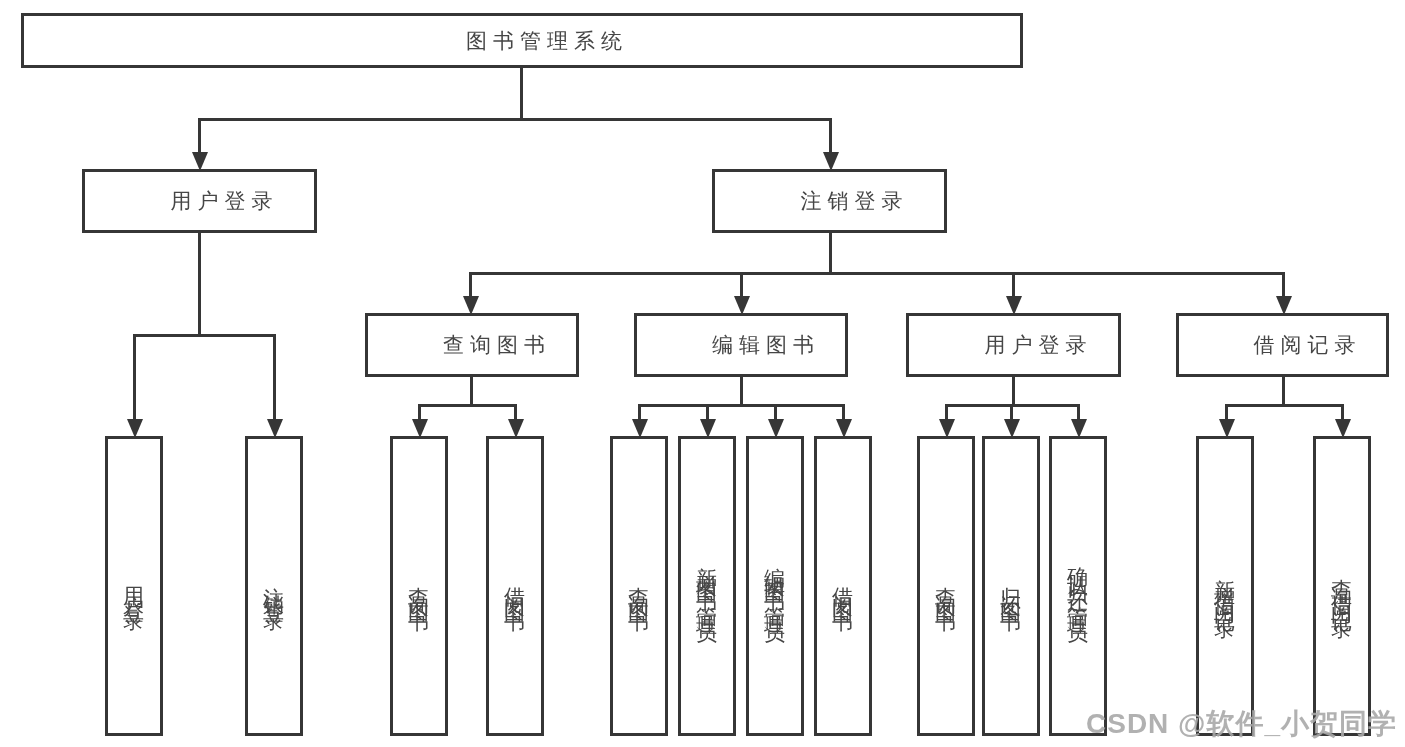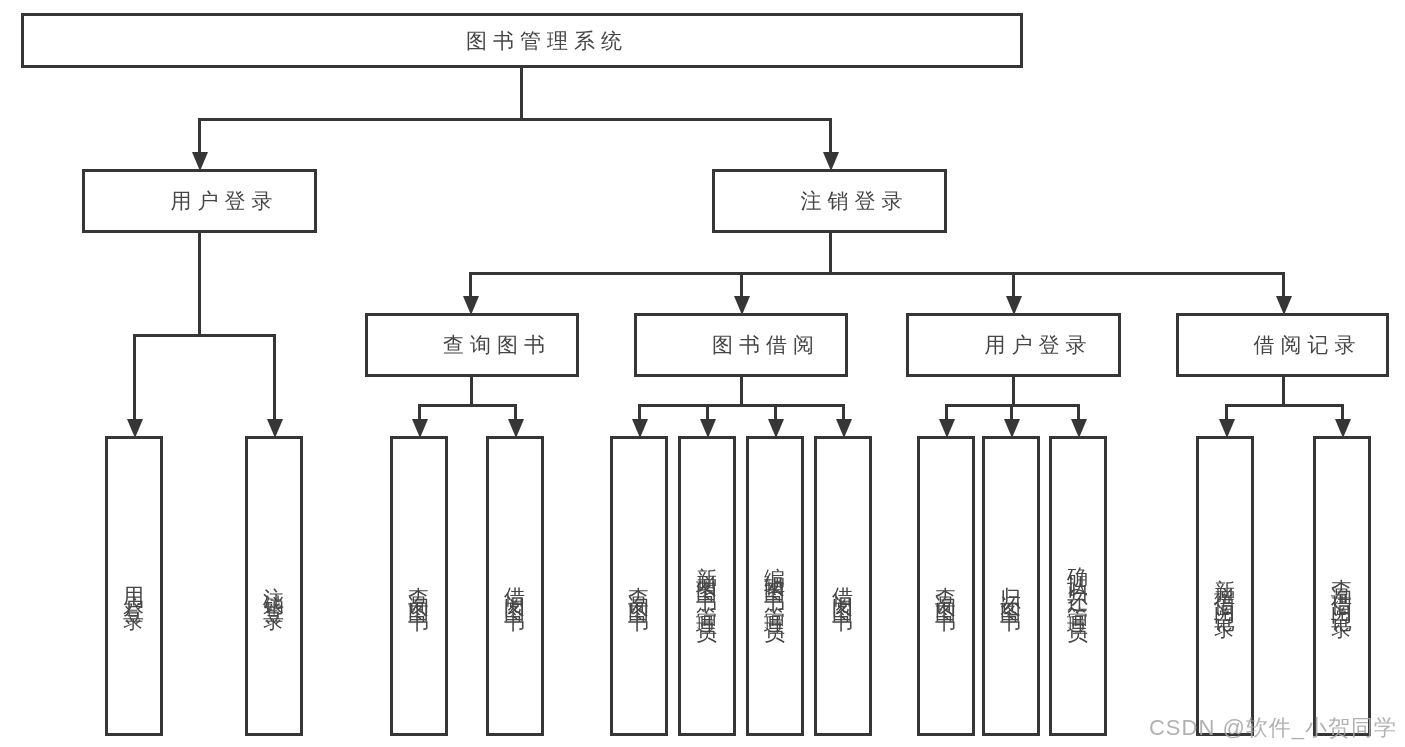--- a/index.html
+++ b/index.html
@@ -52,25 +52,26 @@
     position: absolute;
     width: 0; height: 0;
     border-left: 8px solid transparent;
     border-right: 8px solid transparent;
     border-top: 19px solid var(--line);
   }
   .watermark {
     position: absolute;
     right: 8px;
     bottom: 4px;
-    font-size: 22px;
+    font-size: 28px;
     color: rgba(168,168,168,0.9);
     letter-spacing: 1px;
     z-index: 5;
     white-space: nowrap;
+    font-weight: bold;
   }
 </style>
 </head>
 <body>
 
 <div id="canvas">
 
   <div class="box" style="left:21px; top:13px; width:1002px; height:55px;">图书管理系统</div>
 
   <div class="vl" style="left:520px; top:66px; height:54px;"></div>
@@ -95,21 +96,21 @@
   <div class="vl" style="left:469px; top:272px; height:27px;"></div>
   <div class="vl" style="left:740px; top:272px; height:27px;"></div>
   <div class="vl" style="left:1012px; top:272px; height:27px;"></div>
   <div class="vl" style="left:1282px; top:272px; height:27px;"></div>
   <div class="ar" style="left:463px; top:296px;"></div>
   <div class="ar" style="left:734px; top:296px;"></div>
   <div class="ar" style="left:1006px; top:296px;"></div>
   <div class="ar" style="left:1276px; top:296px;"></div>
 
   <div class="box" style="left:365px; top:313px; width:214px; height:64px;">查询图书</div>
-  <div class="box" style="left:634px; top:313px; width:214px; height:64px;">图书借阅</div>
+  <div class="box" style="left:634px; top:313px; width:214px; height:64px;">编辑图书</div>
   <div class="box" style="left:906px; top:313px; width:215px; height:64px;">用户登录</div>
   <div class="box" style="left:1176px; top:313px; width:213px; height:64px;">借阅记录</div>
 
   <div class="vl" style="left:470px; top:375px; height:32px;"></div>
   <div class="hl" style="left:418px; top:404px; width:99px;"></div>
   <div class="vl" style="left:418px; top:404px; height:18px;"></div>
   <div class="vl" style="left:514px; top:404px; height:18px;"></div>
   <div class="ar" style="left:412px; top:419px;"></div>
   <div class="ar" style="left:508px; top:419px;"></div>
 

